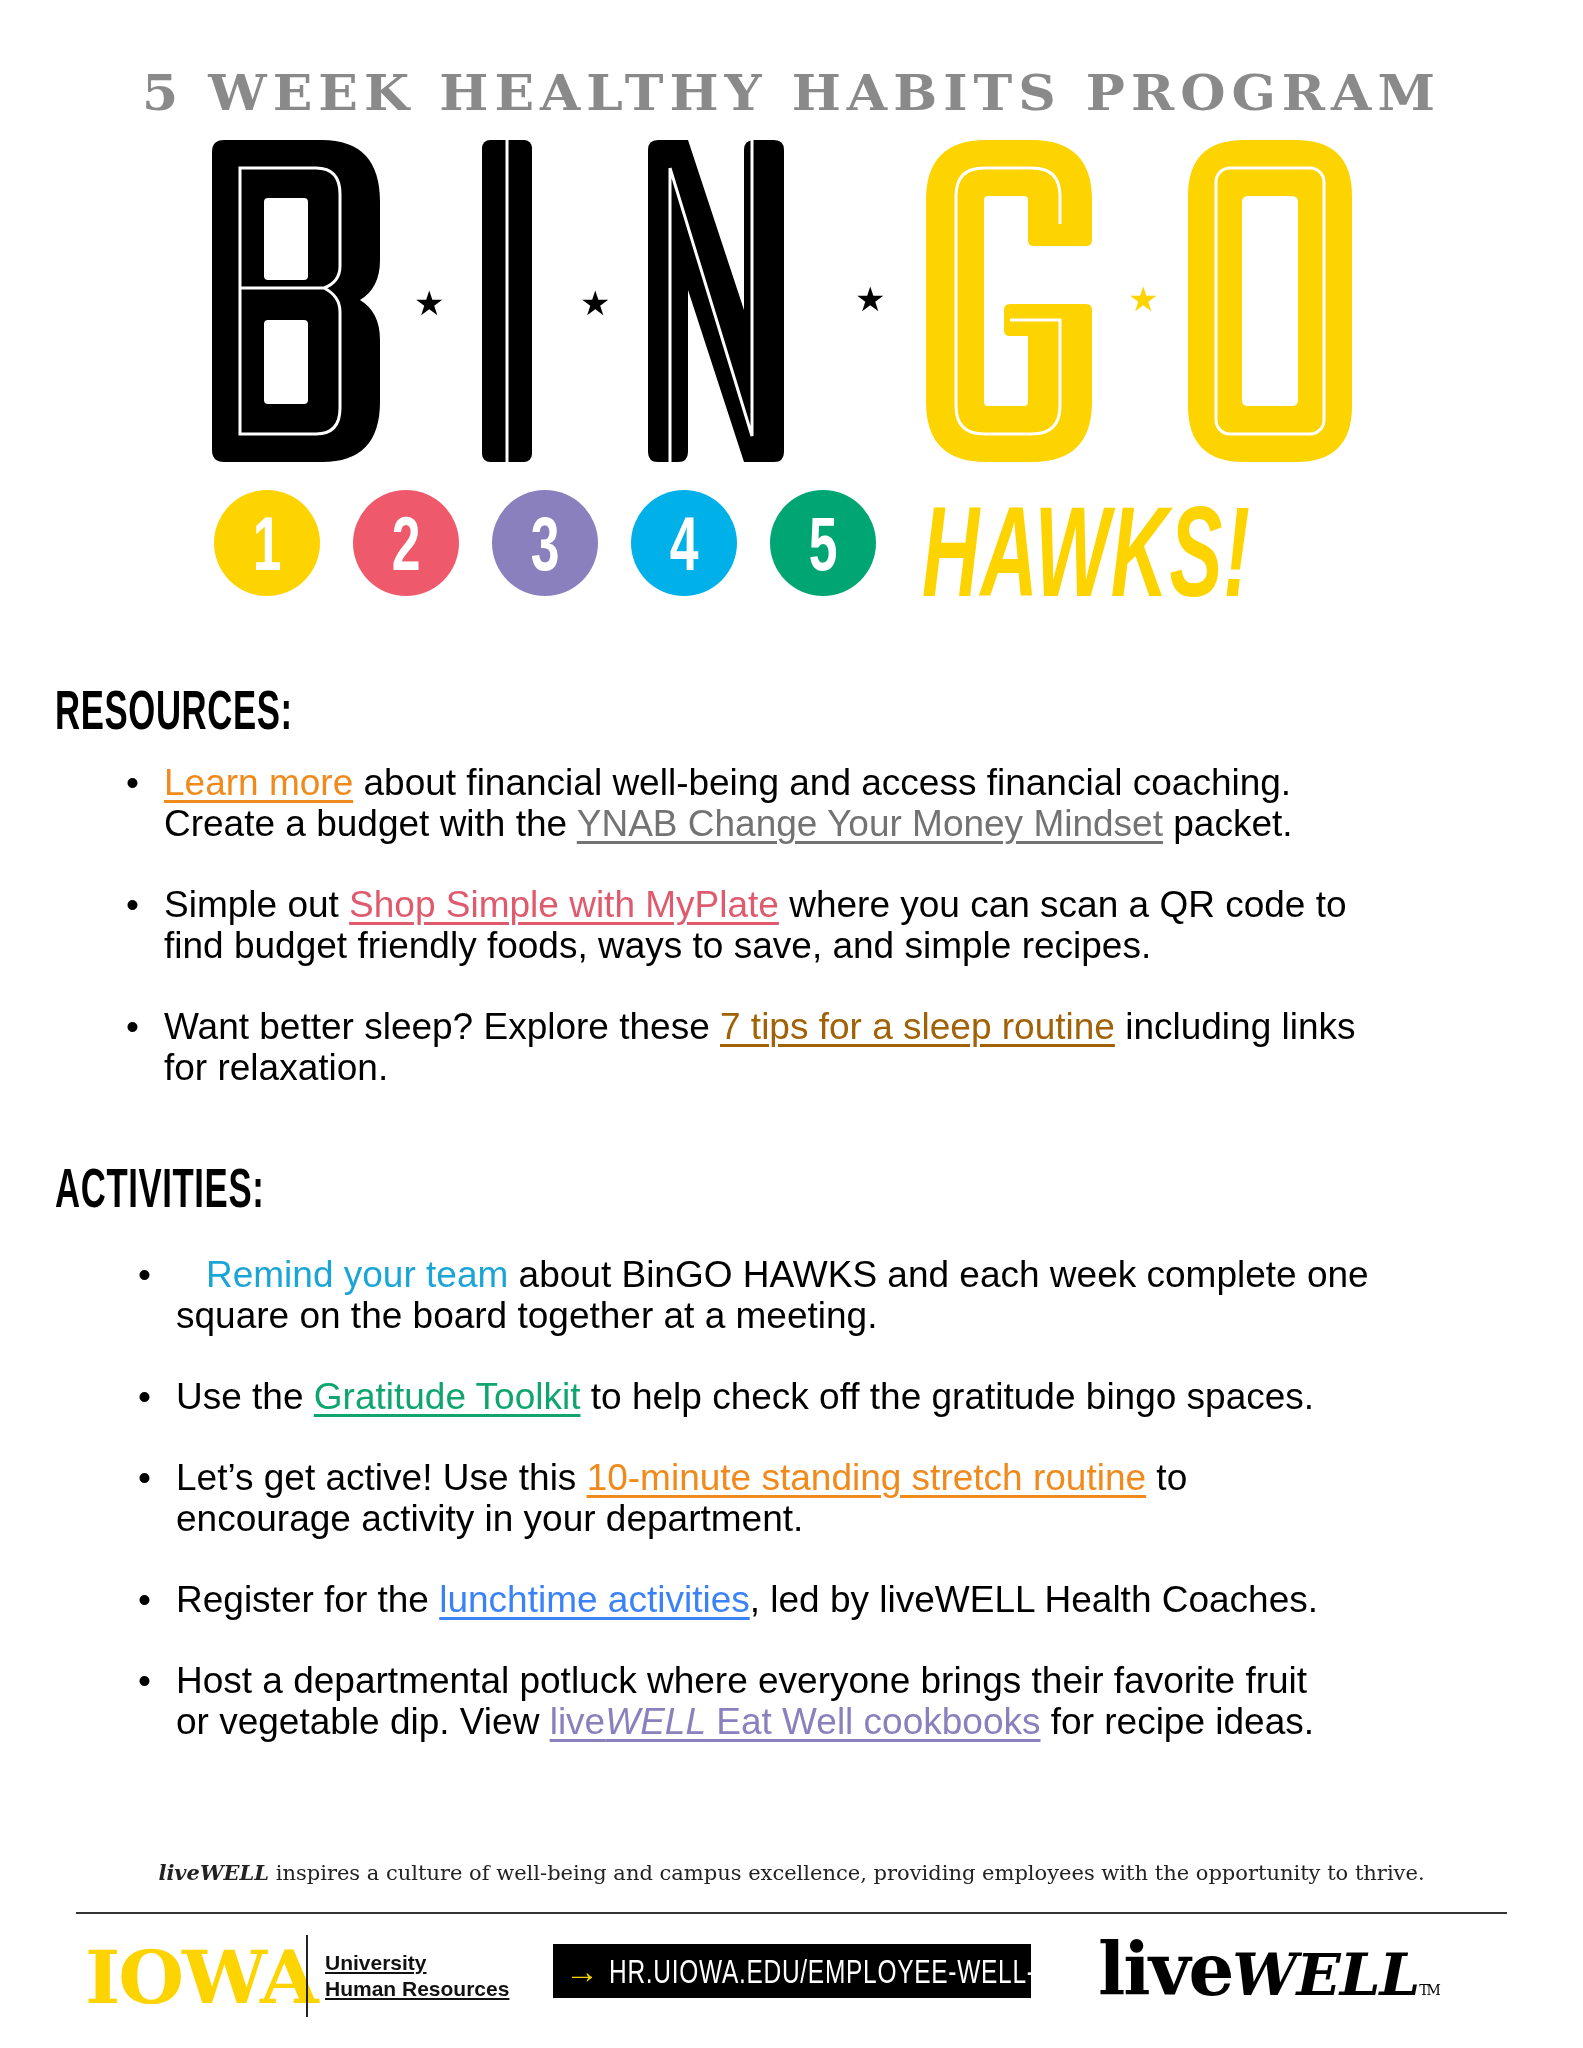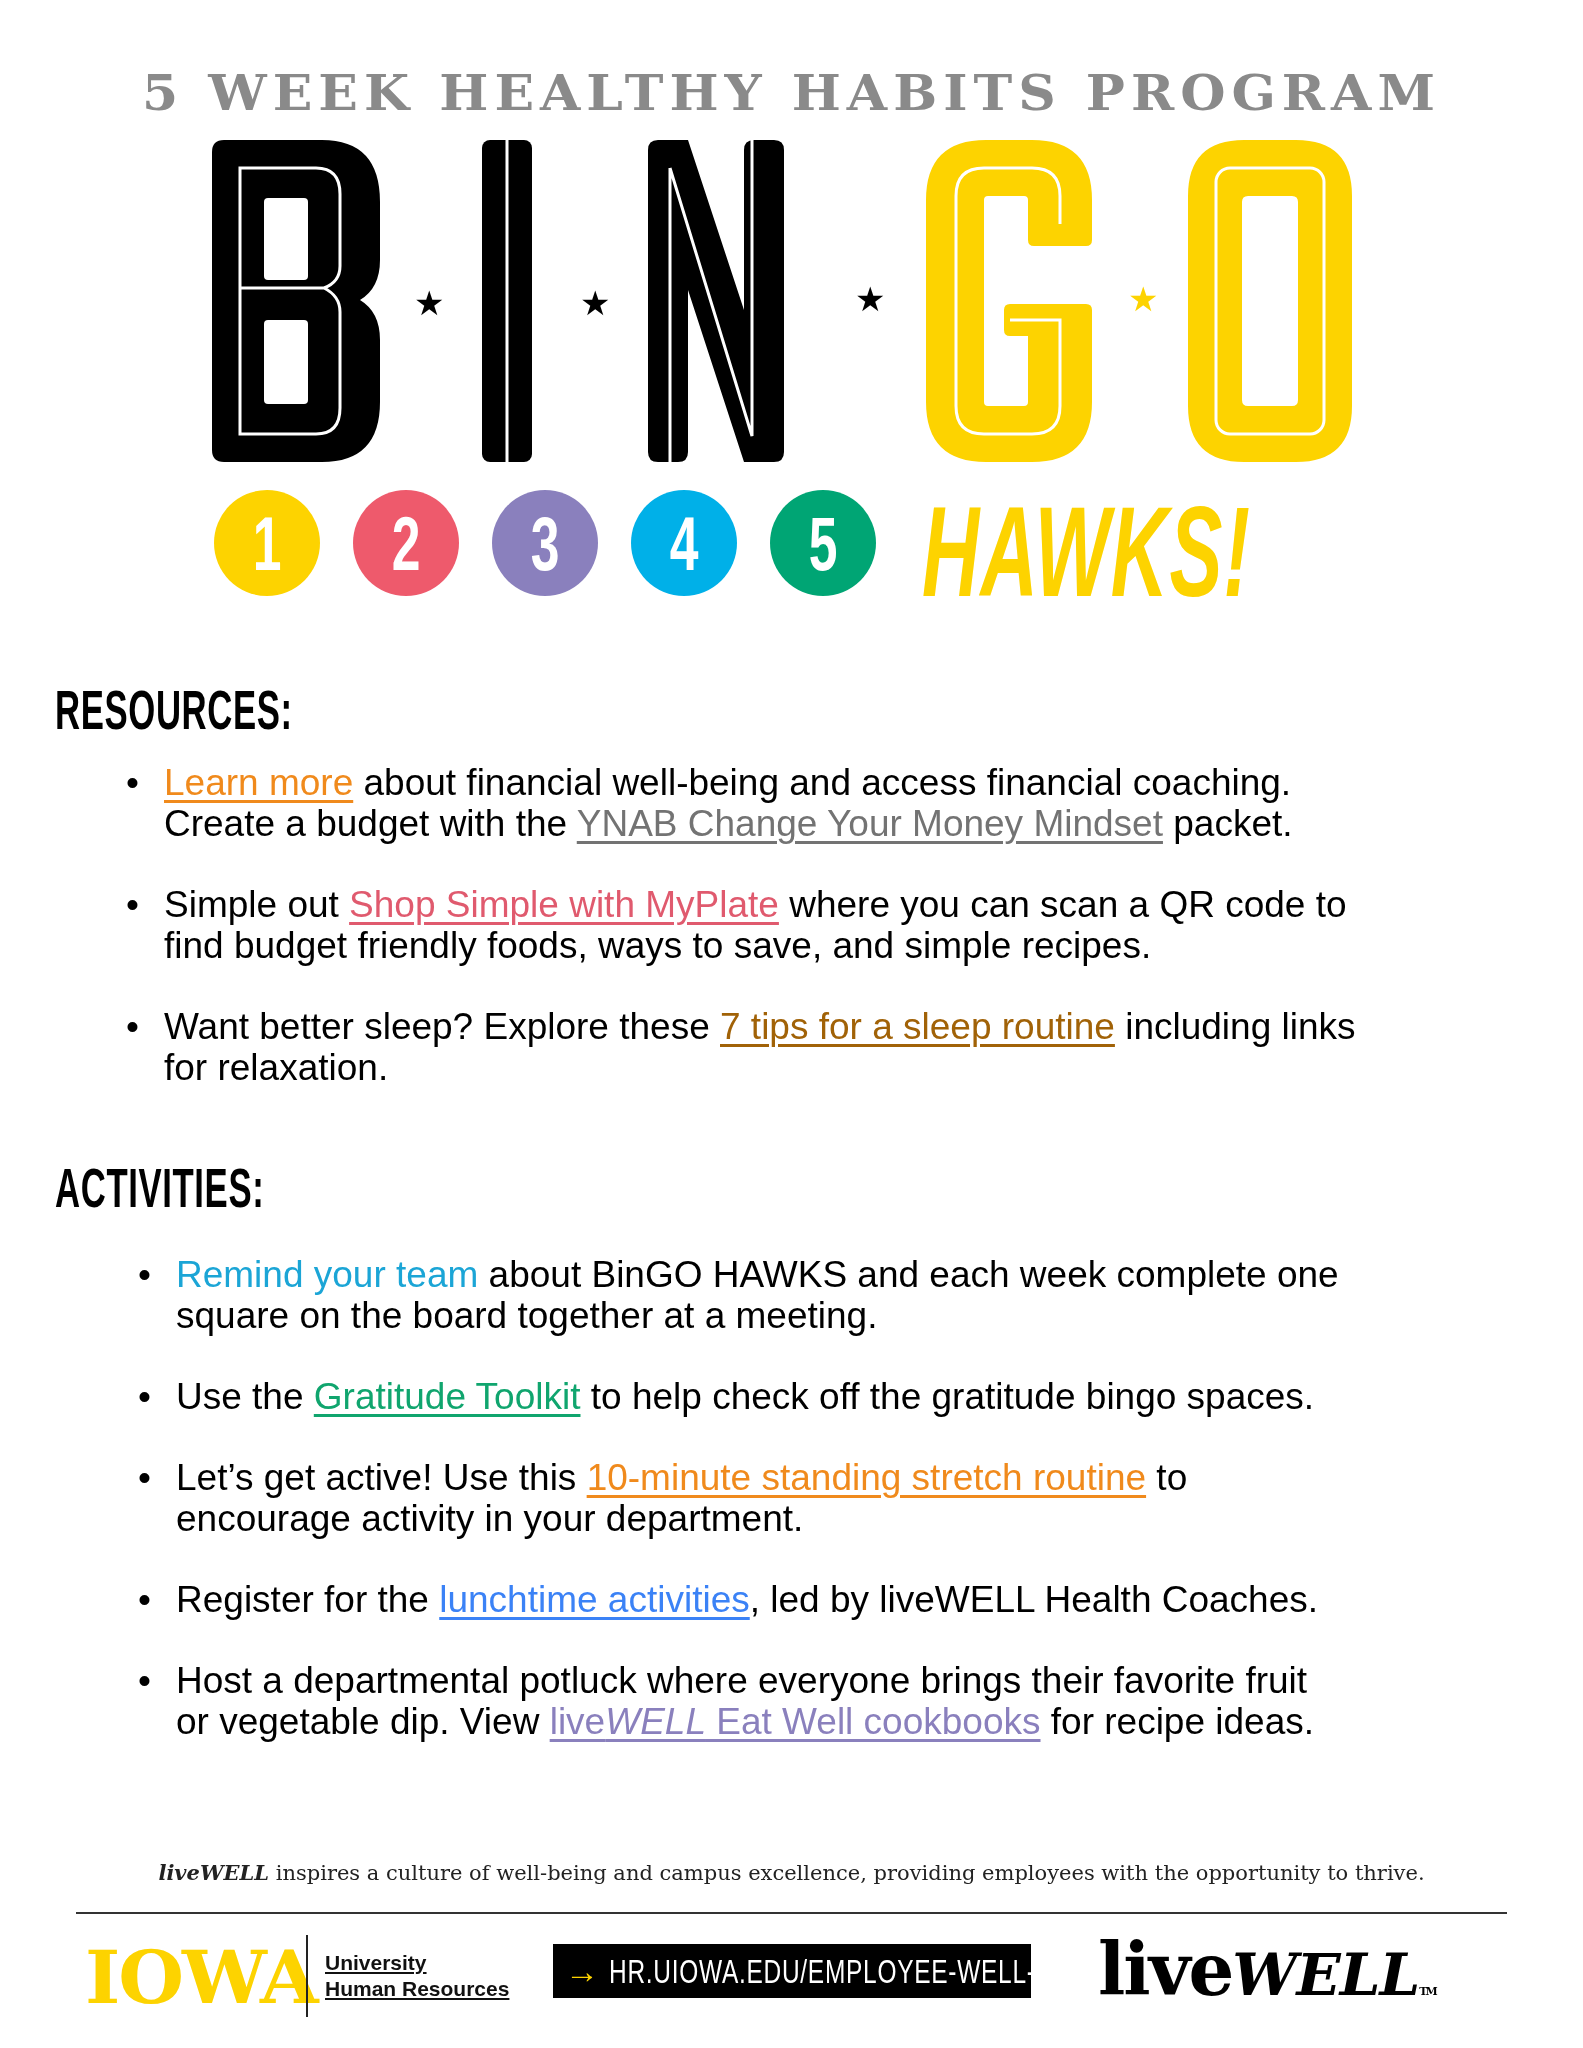--- a/index.html
+++ b/index.html
@@ -52,21 +52,21 @@
       letter-spacing: 1px;
     }
     .bullet-item {
       position: absolute; font-size: 37px; line-height: 41px;
       font-family: "Liberation Sans", sans-serif;
     }
     .bullet-dot {
       position: absolute; left: -38px; top: 0; font-size: 37px;
     }
     .lnk { text-decoration: underline; text-decoration-thickness: 3px; text-underline-offset: 5px; }
-    .lnk-plain { text-decoration: none; }
+    .lnk-plain { text-decoration: none; margin-left: 30px; }
 
     
     .tagline {
       left: 0; width: 1583px; top: 1860px; text-align: center;
       font-family: "DejaVu Serif", serif; font-size: 21px; color: #222;
     }
     .tagline b { font-style: italic; }
     .rule { left: 76px; top: 1912px; width: 1431px; height: 2px; background: #333; }
 
     .iowa {
@@ -87,21 +87,21 @@
     .url-text {
       color: #fff; font-family: "Liberation Sans", sans-serif; font-size: 34px;
       display: inline-block; transform: scaleX(0.72); transform-origin: left center; white-space: nowrap;
       letter-spacing: 1px;
     }
     .livewell-logo {
       left: 1098px; top: 1934px; font-family: "DejaVu Serif", serif; font-weight: bold;
       font-size: 72px; line-height: 1; color: #000; letter-spacing: -2px;
     }
     .livewell-logo .well { font-style: italic; font-size: 58px; letter-spacing: -1px; }
-    .tm { font-size: 11px; font-weight: bold; font-style: normal; vertical-align: baseline; }
+    .tm { font-size: 14px; font-weight: normal; font-style: normal; vertical-align: baseline; }
   </style>
 </head>
 <body>
 
 <div class="abs subtitle">5 WEEK HEALTHY HABITS PROGRAM</div>
 
 <div class="abs letters">
 
   <svg class="letter" style="left:212px;width:170px" viewBox="0 0 170 322">
     <path d="M12 0 H110 Q168 0 168 62 V120 Q168 148 148 160 Q168 172 168 200 V262 Q168 322 110 322 H12 Q0 322 0 310 V12 Q0 0 12 0 Z" fill="#000"></path>

